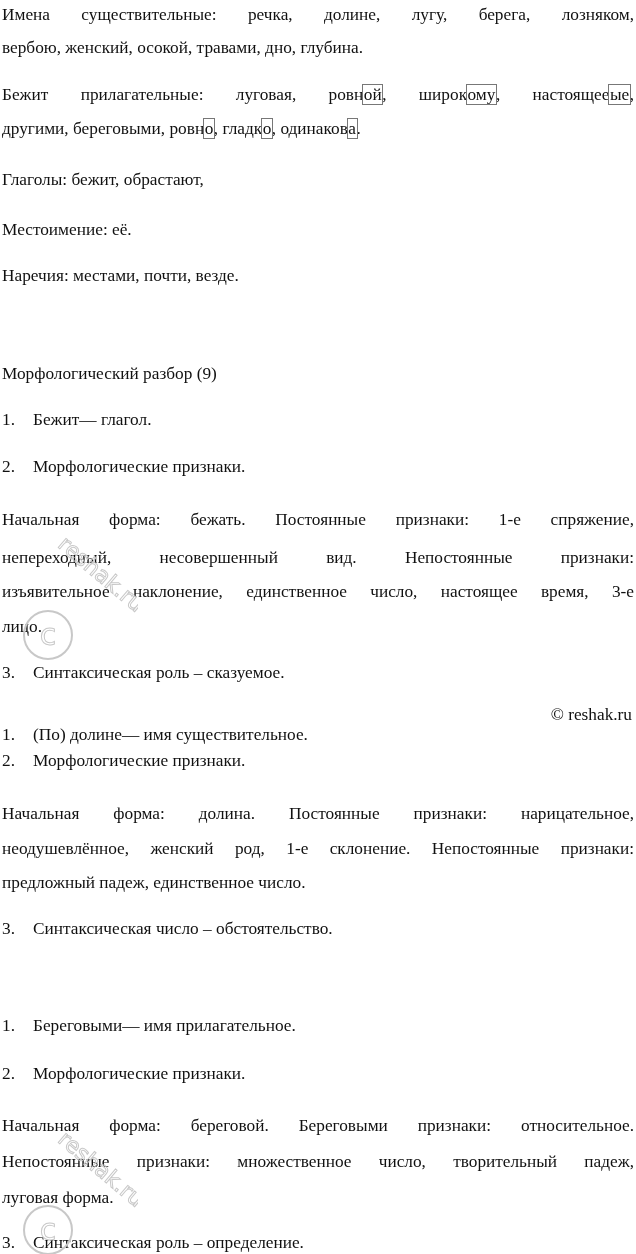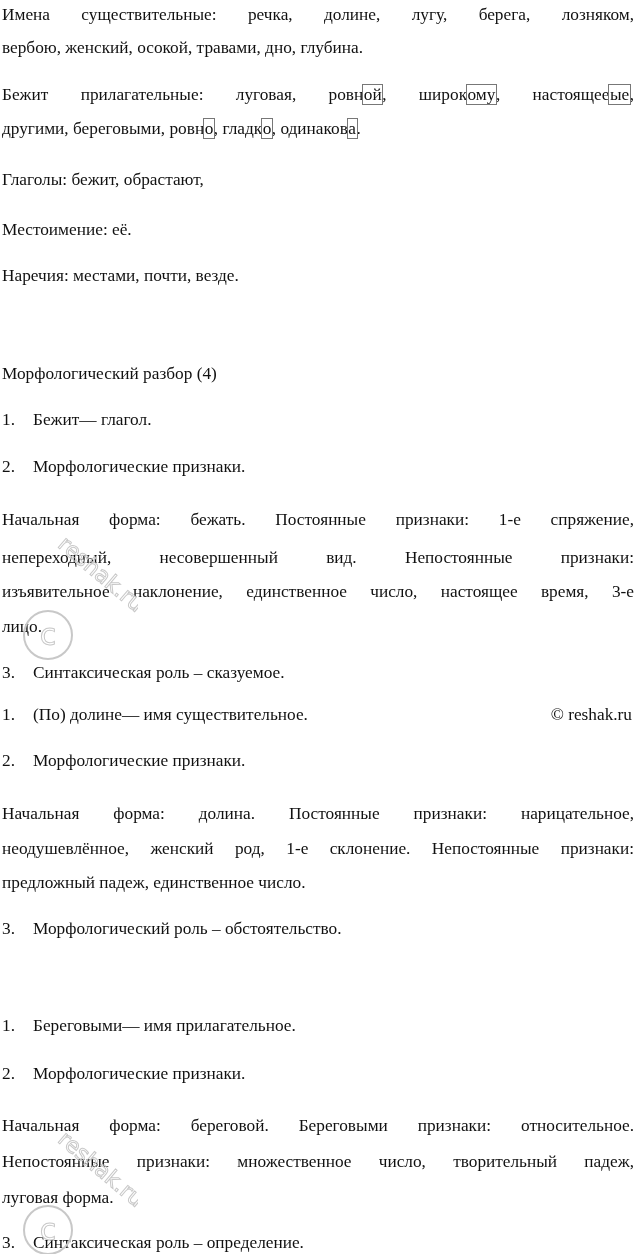--- a/index.html
+++ b/index.html
@@ -22,37 +22,37 @@
 <div class="just" style="top:6px"><b>Имена существительные:</b> <span>речка, долине, лугу, берега, лозняком,</span></div>
 <div class="line" style="top:39px">вербою, женский, осокой, травами, дно, глубина.</div>
 
 <div class="just" style="top:86px"><b>Бежит прилагательные</b><span>:</span> <span>луговая,</span> <span><span>ровн</span><span class="box">ой</span><span>,</span></span> <span><span>широк</span><span class="box">ому</span><span>,</span></span> <span><span>настоящее</span><span class="box">ые</span><span>,</span></span></div>
 <div class="line" style="top:120px"><span>другими, береговыми, ровн</span><span class="box">о</span><span>,</span><span> гладк</span><span class="box">о</span><span>,</span><span> одинаков</span><span class="box">а</span><span>.</span></div>
 
 <div class="line" style="top:171px"><b>Глаголы:</b> <span>бежит, обрастают,</span></div>
 <div class="line" style="top:221px"><b>Местоимение:</b> <span>её.</span></div>
 <div class="line" style="top:267px"><b>Наречия</b><span>: местами, почти, везде.</span></div>
 
-<div class="line" style="top:365px"><b>Морфологический разбор (4)</b></div>
+<div class="line" style="top:365px"><b>Морфологический разбор (9)</b></div>
 
 <div class="line" style="top:411px"><span class="num">1.</span><span>Бежит— глагол.</span></div>
 <div class="line" style="top:458px"><span class="num">2.</span><span>Морфологические признаки.</span></div>
 <div class="just" style="top:511px">Начальная форма: бежать. Постоянные признаки: 1-е спряжение,</div>
 <div class="just" style="top:549px">непереходный, несовершенный вид. Непостоянные признаки:</div>
 <div class="just" style="top:583px">изъявительное наклонение, единственное число, настоящее время, 3-е</div>
 <div class="line" style="top:618px">лицо.</div>
 <div class="line" style="top:664px"><span class="num">3.</span><span>Синтаксическая роль – сказуемое.</span></div>
 
-<div class="line" style="top:706px"><span class="num">1.</span><span>(По) долине— имя существительное.</span></div>
+<div class="line" style="top:726px"><span class="num">1.</span><span>(По) долине— имя существительное.</span></div>
 <div class="copy" style="top:706px">© reshak.ru</div>
 <div class="line" style="top:752px"><span class="num">2.</span><span>Морфологические признаки.</span></div>
 <div class="just" style="top:805px">Начальная форма: долина. Постоянные признаки: нарицательное,</div>
 <div class="just" style="top:840px">неодушевлённое, женский род, 1-е склонение. Непостоянные признаки:</div>
 <div class="line" style="top:874px">предложный падеж, единственное число.</div>
-<div class="line" style="top:920px"><span class="num">3.</span><span>Морфологический роль – обстоятельство.</span></div>
+<div class="line" style="top:920px"><span class="num">3.</span><span>Синтаксическая число – обстоятельство.</span></div>
 
 <div class="line" style="top:1017px"><span class="num">1.</span><span>Береговыми— имя прилагательное.</span></div>
 <div class="line" style="top:1065px"><span class="num">2.</span><span>Морфологические признаки.</span></div>
 <div class="just" style="top:1117px">Начальная форма: береговой. Береговыми признаки: относительное.</div>
 <div class="just" style="top:1153px">Непостоянные признаки: множественное число, творительный падеж,</div>
 <div class="line" style="top:1189px">луговая форма.</div>
 <div class="line" style="top:1234px"><span class="num">3.</span><span>Синтаксическая роль – определение.</span></div>
 
 <svg class="wm" style="top:535px" viewBox="0 0 120 150">
   <circle cx="30" cy="100" r="24" fill="none" stroke="#c8c8c8" stroke-width="2"></circle>

